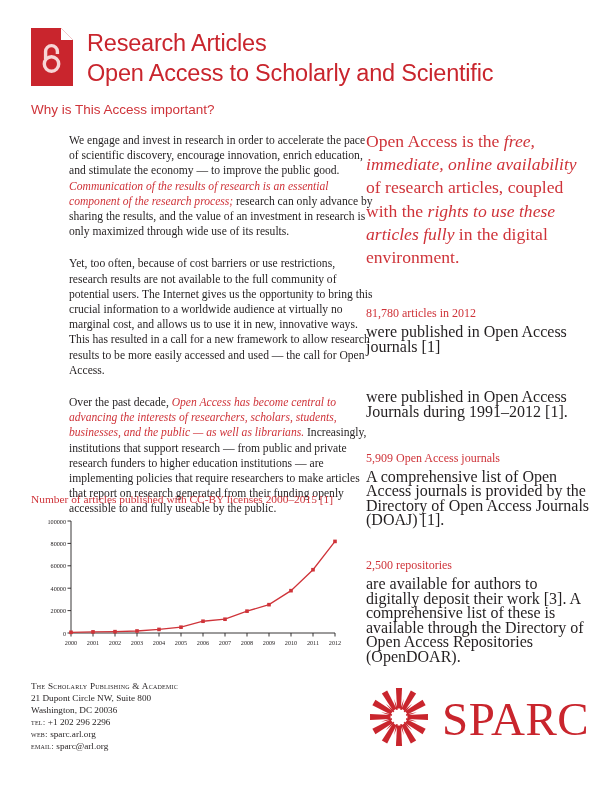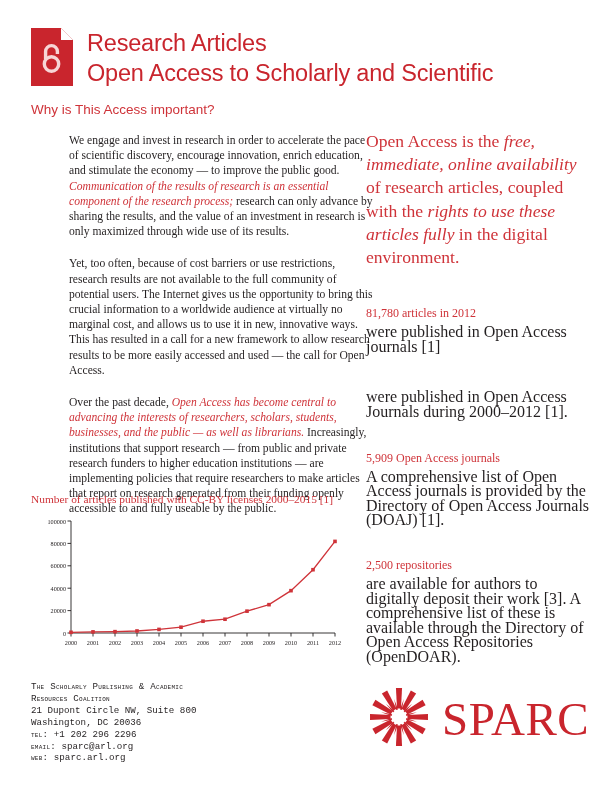--- a/index.html
+++ b/index.html
@@ -142,21 +142,21 @@
   .stat.s2 { margin-bottom: 28px; }
   .stat.s3 { margin-bottom: 27px; }
   .stat.s1 { margin-bottom: 36px; }
 
   
   .footer-left {
     position: absolute;
     left: 31px;
     top: 681px;
     width: 250px;
-    font-family: Liberation Mono, monospace;
+    font-family: Liberation Serif, serif;
     font-size: 9.2px;
     line-height: 11.9px;
     color: #231f20;
   }
   .footer-left .sc {
     font-variant: small-caps;
     letter-spacing: 0.25px;
   }
   .footer-left div { white-space: nowrap; }
 
@@ -277,42 +277,41 @@
 
   <div class="right-col">
     <p class="pull-quote"><span>Open Access is the </span><em>free, immediate, online availability</em><span> of research articles, coupled with the </span><em>rights to use these articles fully</em><span> in the digital environment.</span></p>
 
     <div class="stat s1">
       <div class="stat-head">81,780 articles in 2012</div>
       <div class="stat-body">were published in Open Access journals [1]</div>
     </div>
 
     <div class="stat s2">
-      <div class="stat-body">were published in Open Access Journals during 2000–2012 [1].</div>
+      <div class="stat-body">were published in Open Access Journals during 1991–2012 [1].</div>
     </div>
 
     <div class="stat s3">
       <div class="stat-head">5,909 Open Access journals</div>
       <div class="stat-body">A comprehensive list of Open Access journals is provided by the Directory of Open Access Journals (DOAJ) [1].</div>
     </div>
 
     <div class="stat s4">
       <div class="stat-head">2,500 repositories</div>
       <div class="stat-body">are available for authors to digitally deposit their work [3]. A comprehensive list of these is available through the Directory of Open Access Repositories (OpenDOAR).</div>
     </div>
   </div>
 
   <div class="footer-left">
     <div class="sc">The Scholarly Publishing &amp; Academic</div>
-    <div class="sc">Resources Coalition</div>
     <div>21 Dupont Circle NW, Suite 800</div>
     <div>Washington, DC 20036</div>
     <div><span class="sc">tel:</span> <span>+1 202 296 2296</span></div>
+    <div><span class="sc">web:</span> <span>sparc.arl.org</span></div>
     <div><span class="sc">email:</span> <span>sparc@arl.org</span></div>
-    <div><span class="sc">web:</span> <span>sparc.arl.org</span></div>
   </div>
 
   <div class="footer-logo">
     <div class="sparc-mark">
       <svg width="62" height="62" viewBox="0 0 100 100" xmlns="http://www.w3.org/2000/svg">
         <g id="starburst" fill="#c9252d">
             <path d="M46.79468493909171 36.371868970386494 L45.07406306504252 3.2588495508206208 L54.92593693495748 3.2588495508206208 L53.2053150609083 36.371868970386494 Z"></path>
             <path d="M54.0381812449273 36.59503479179758 L69.10458870147646 7.058007841421492 L77.63656174770291 11.983944776378962 L59.5899497846862 39.80034985270587 Z"></path>
             <path d="M60.19965014729413 40.4100502153138 L88.01605522362104 22.36343825229708 L92.9419921585785 30.895411298523538 L63.40496520820242 45.96181875507269 Z"></path>
             <path d="M63.628131029613506 46.79468493909171 L96.74115044917937 45.07406306504252 L96.74115044917937 54.92593693495748 L63.628131029613506 53.20531506090829 Z"></path>

